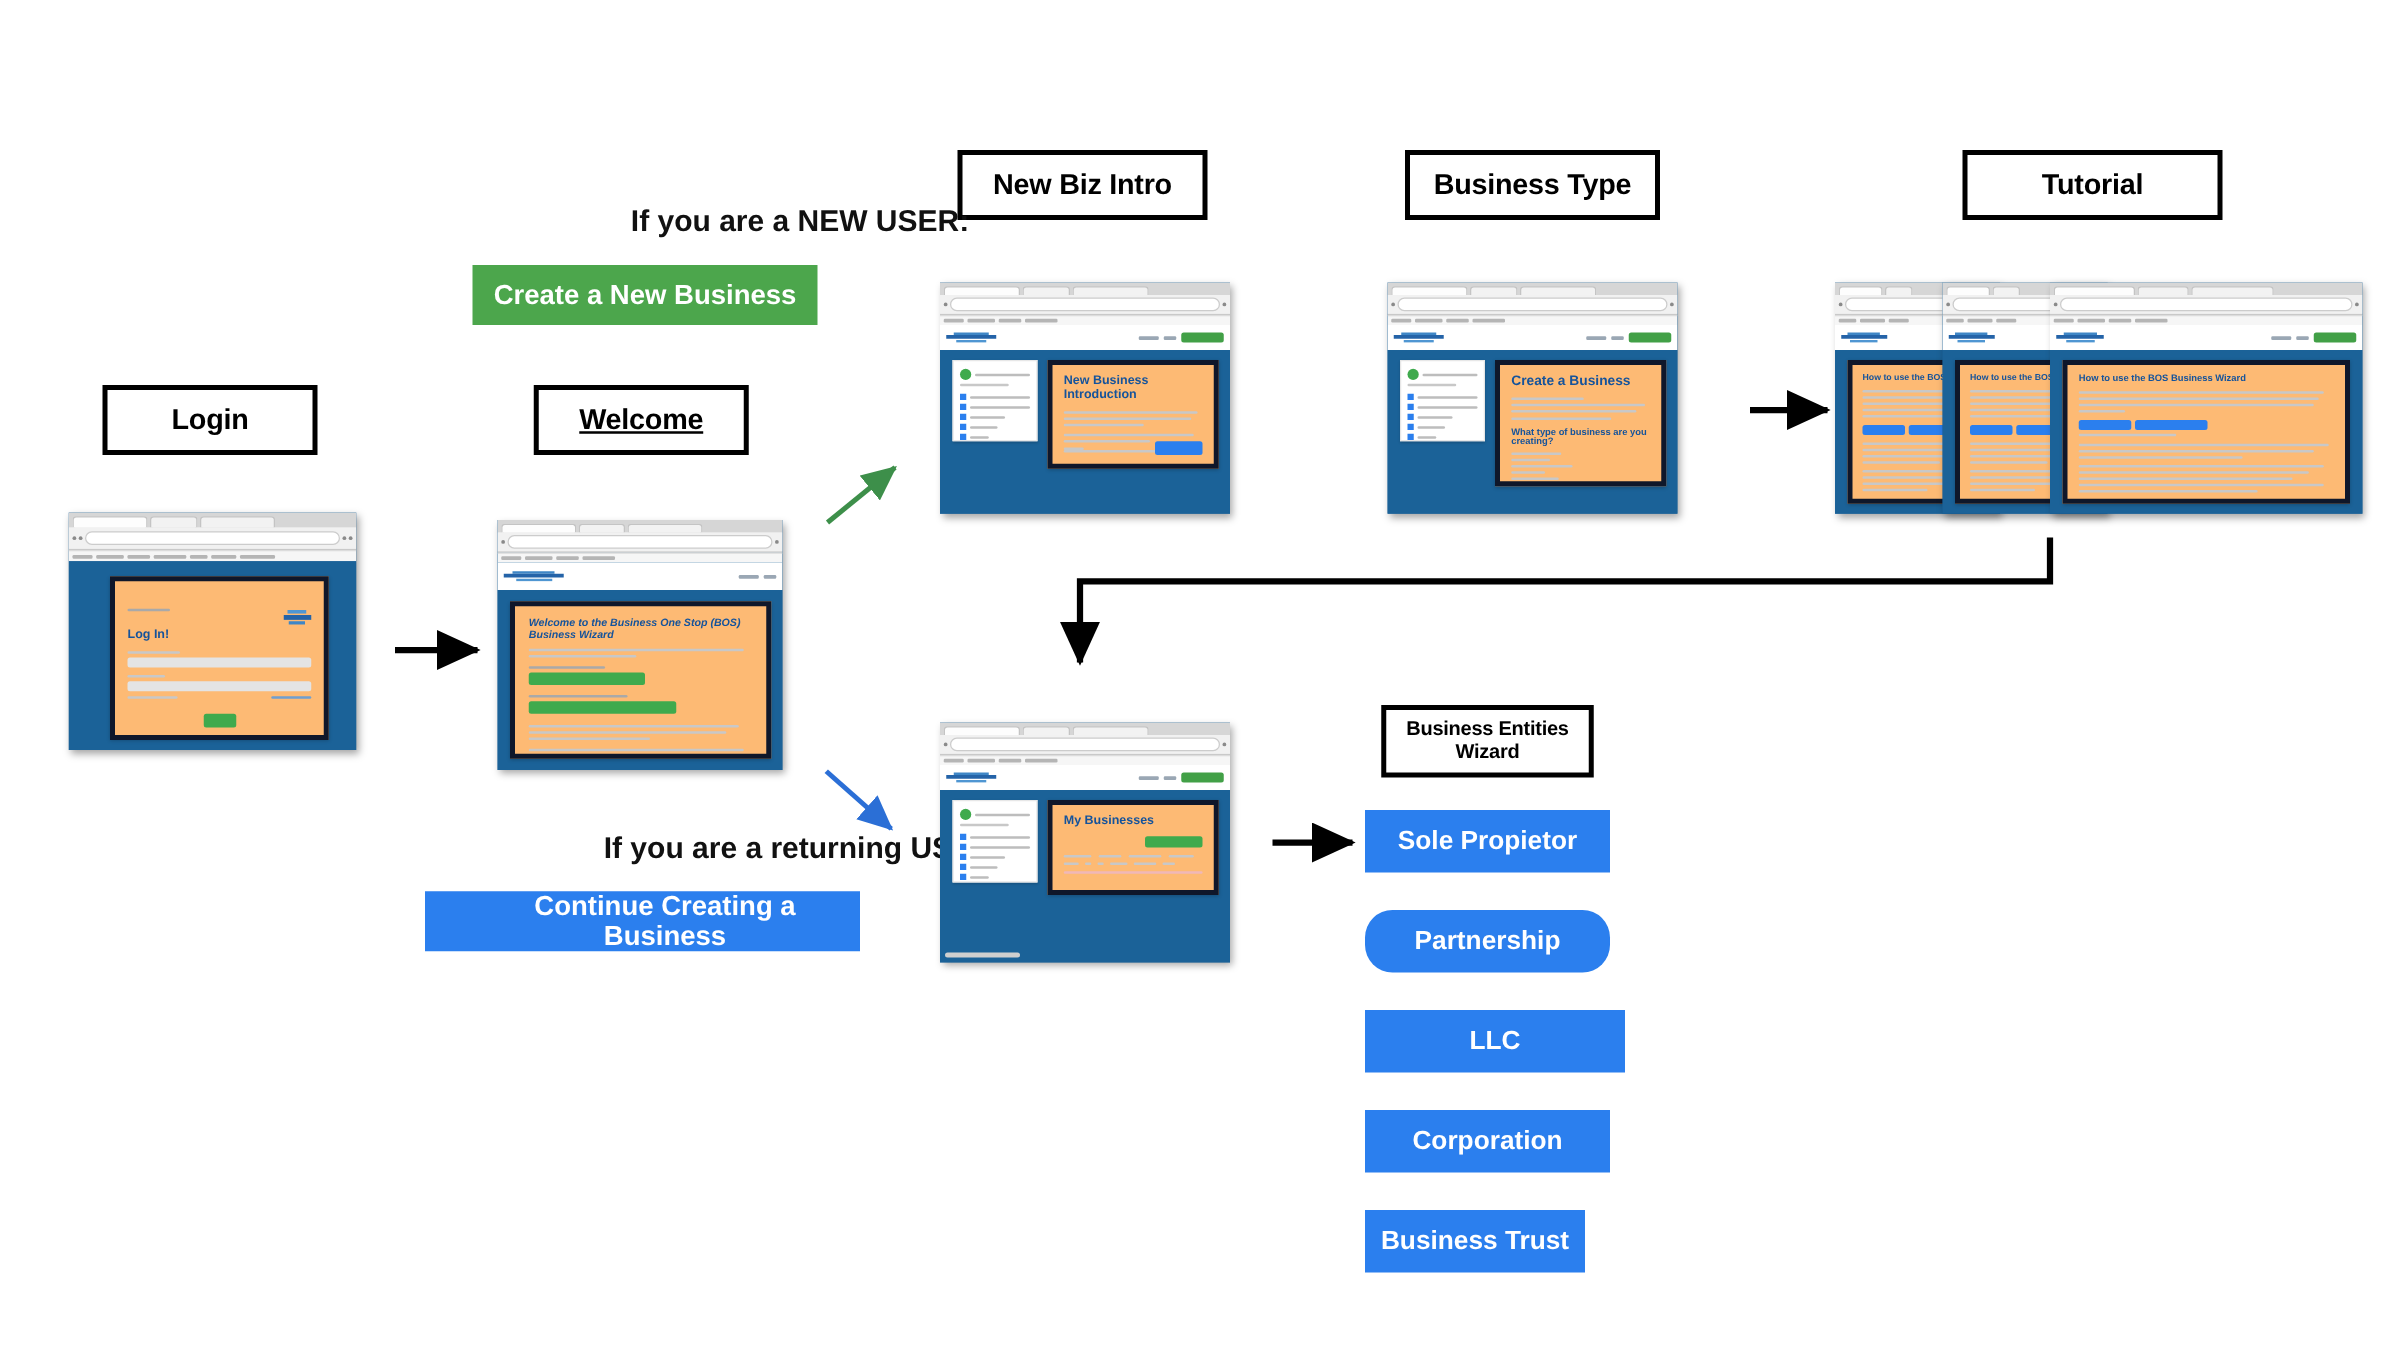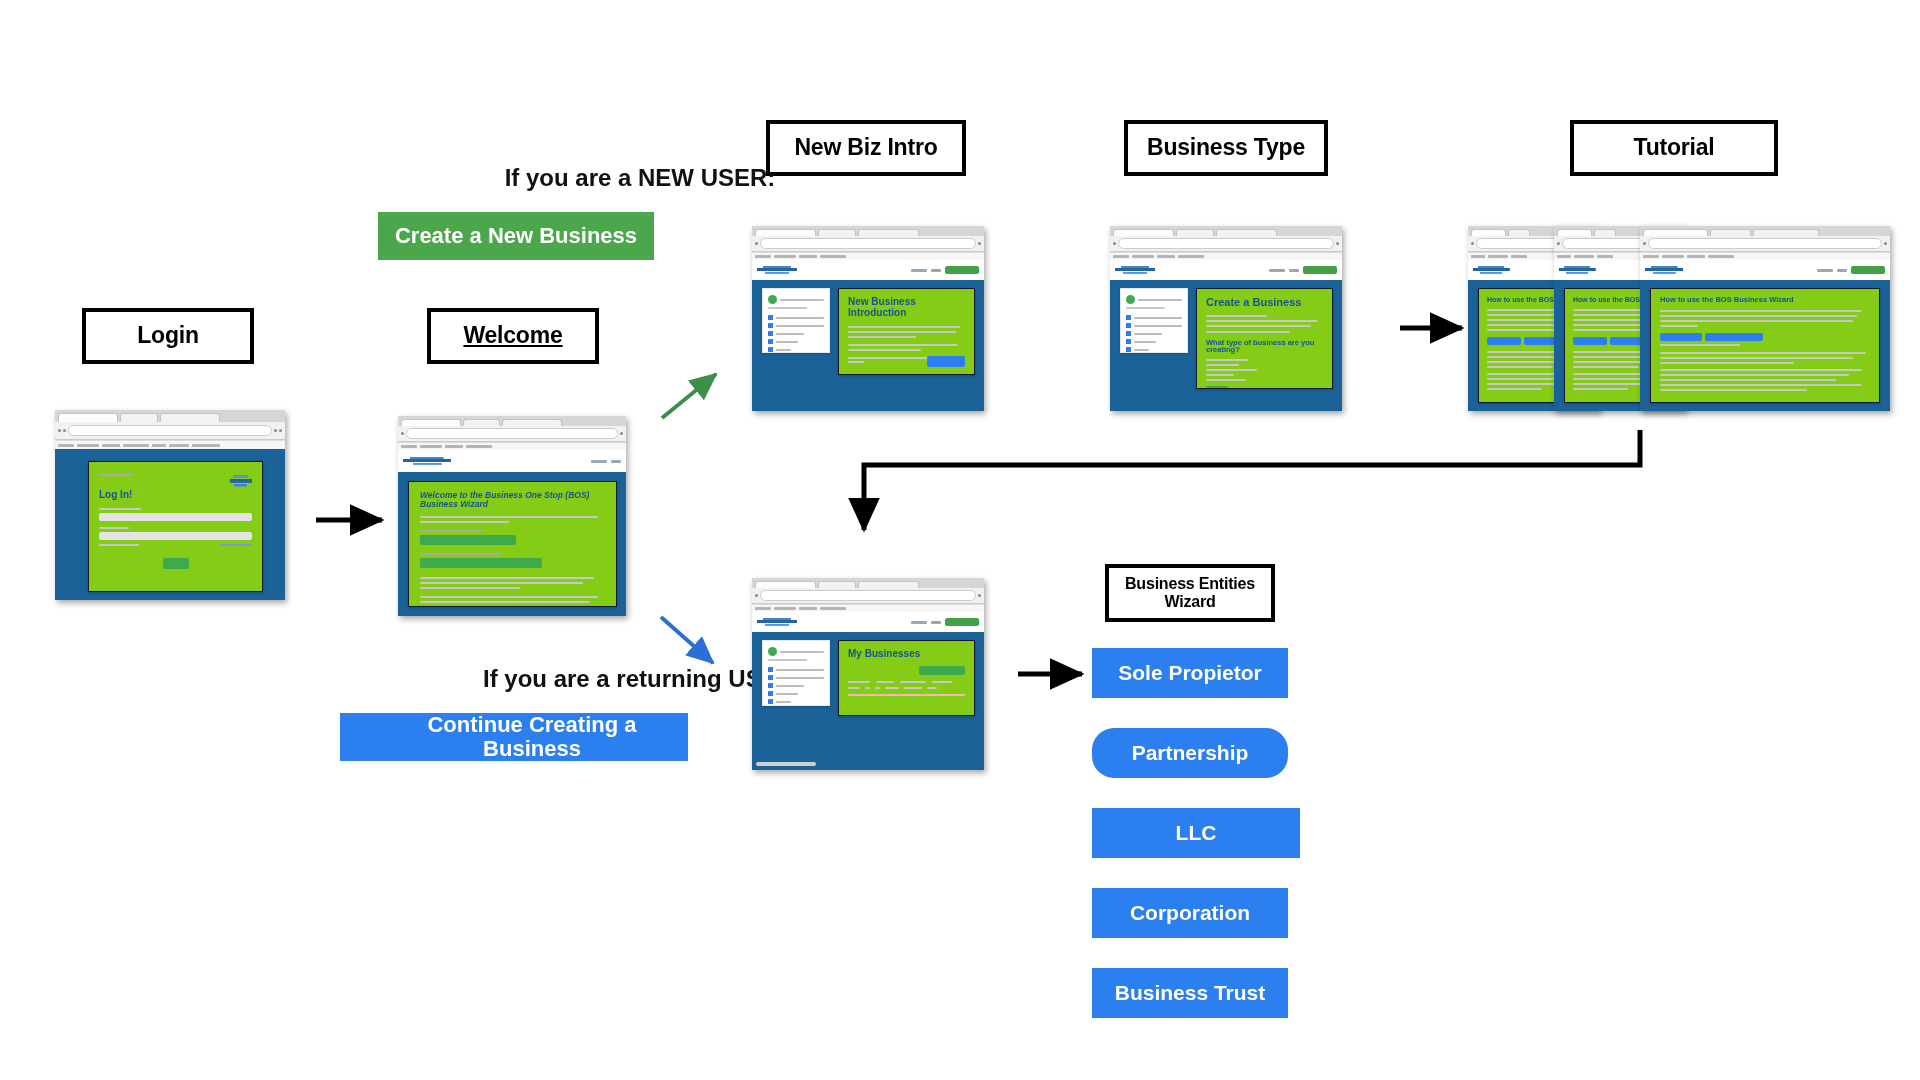--- a/index.html
+++ b/index.html
@@ -109,22 +109,22 @@
   }
   .hdr-links{display:flex;align-items:center;gap:4px;}
   .hdr-link{width:16px;height:3px;background:#9aa7b4;border-radius:1px;}
   .hdr-btn{width:34px;height:8px;background:#42a047;border-radius:2px;}
 
   
   .pagebody{position:absolute;left:0;right:0;bottom:0;top:0;background:#1b6298;}
 
   
   .card{
-    position:absolute;background:#84cc16;
-    border:1px solid #0f172a;
+    position:absolute;background:#fdba74;
+    border:4px solid #0f172a;
     box-shadow:0 1px 3px rgba(0,0,0,.22);
     overflow:hidden;
   }
   .cardtitle{
     font-weight:bold;color:#15539b;
     line-height:1.05;
     word-break:break-word;
   }
   .tline{height:2px;background:#c8c8c8;border-radius:1px;margin-bottom:3px;}
   .tline.dk{background:#a9a9a9;}
@@ -215,21 +215,21 @@
   </div>
   <div class="node ctabox entity-blue" style="left:1092px;top:728px;width:196px;height:50px;font-size:21px;border-radius:22px;">
     <span>Partnership</span>
   </div>
   <div class="node ctabox entity-blue" style="left:1092px;top:808px;width:208px;height:50px;font-size:21px;">
     <span>LLC</span>
   </div>
   <div class="node ctabox entity-blue" style="left:1092px;top:888px;width:196px;height:50px;font-size:21px;">
     <span>Corporation</span>
   </div>
-  <div class="node ctabox entity-blue" style="left:1092px;top:968px;width:196px;height:50px;font-size:21px;">
+  <div class="node ctabox entity-blue" style="left:1092px;top:968px;width:176px;height:50px;font-size:21px;">
     <span>Business Trust</span>
   </div>
 
   <div class="shot" style="left:55px;top:410px;width:230px;height:190px;">
     <div class="chrome" style="height:30px;">
       <div class="tabstrip">
         <div class="tab active"></div>
         <div class="tab small"></div>
         <div class="tab"></div>
       </div>
@@ -244,21 +244,21 @@
     <div class="bookmarkbar" style="height:9px;">
       <span class="bm" style="width:16px"></span>
       <span class="bm" style="width:22px"></span>
       <span class="bm" style="width:18px"></span>
       <span class="bm" style="width:26px"></span>
       <span class="bm" style="width:14px"></span>
       <span class="bm" style="width:20px"></span>
       <span class="bm" style="width:28px"></span>
     </div>
     <div class="pagebody" style="top:39px;">
-      <div class="card" style="left:33px;top:12px;right:22px;bottom:8px;padding:12px 10px;box-sizing:border-box;">
+      <div class="card" style="left:33px;top:12px;right:22px;bottom:8px;padding:22px 10px;box-sizing:border-box;">
         <div style="display:flex;justify-content:space-between;align-items:flex-start;">
           <div class="tline dk" style="width:34px;"></div>
           <div style="width:22px;height:13px;background:
                linear-gradient(#2463a8 0 100%) no-repeat center/100% 30%,
                linear-gradient(#4f96d2 0 100%) no-repeat center 10%/70% 22%,
                linear-gradient(#3e86c6 0 100%) no-repeat center 92%/60% 20%;"></div>
         </div>
         <div class="cardtitle" style="font-size:10px;margin:3px 0 7px 0;">Log In!</div>
         <div class="tline" style="width:42px;"></div>
         <div class="field" style="height:8px;margin-bottom:6px;"></div>

